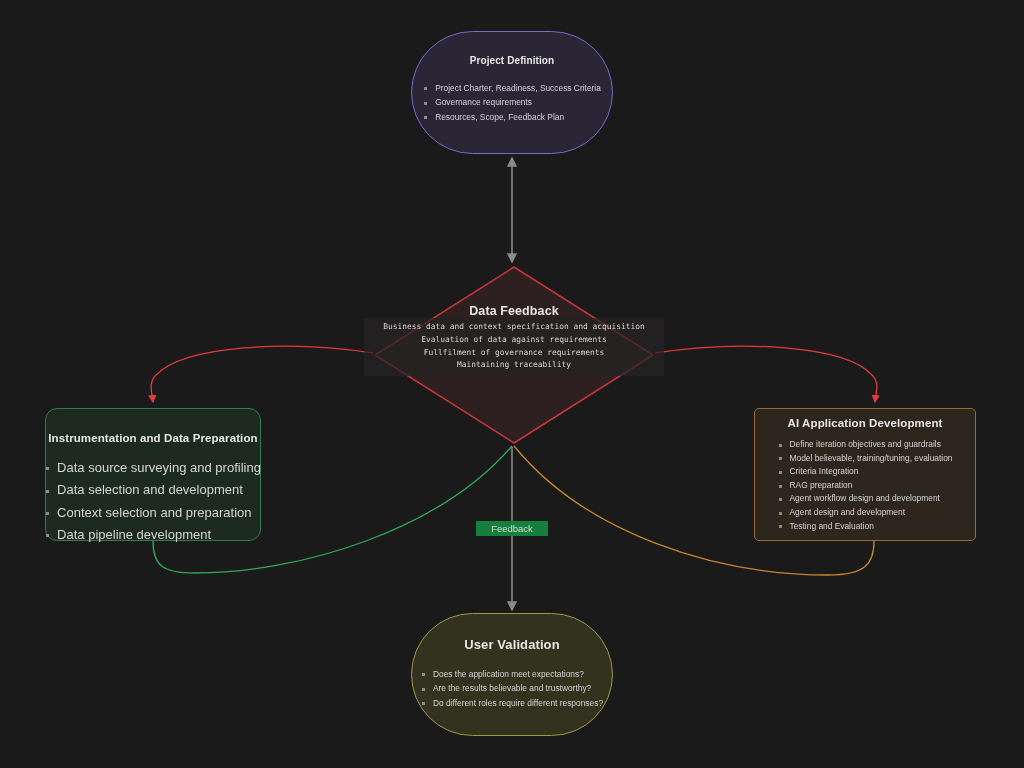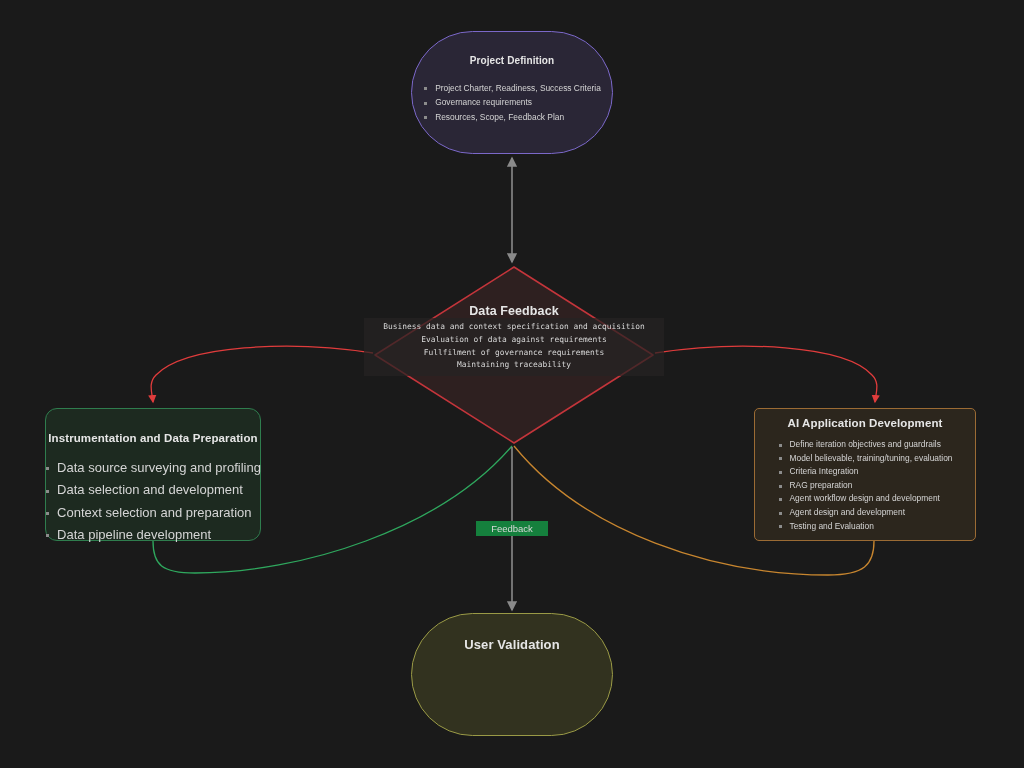--- a/index.html
+++ b/index.html
@@ -215,17 +215,22 @@
       <li>Criteria Integration</li>
       <li>RAG preparation</li>
       <li>Agent workflow design and development</li>
       <li>Agent design and development</li>
       <li>Testing and Evaluation</li>
     </ul>
   </div>
 
   <div class="node" id="node-user-validation">
     <div class="node-title">User Validation</div>
+    <ul class="node-list">
+      <li>Does the application meet expectations?</li>
+      <li>Are the results believable and trustworthy?</li>
+      <li>Do different roles require different responses?</li>
+    </ul>
   </div>
 
   <div id="feedback-label">Feedback</div>
 
 </div>
 
 </body></html>

